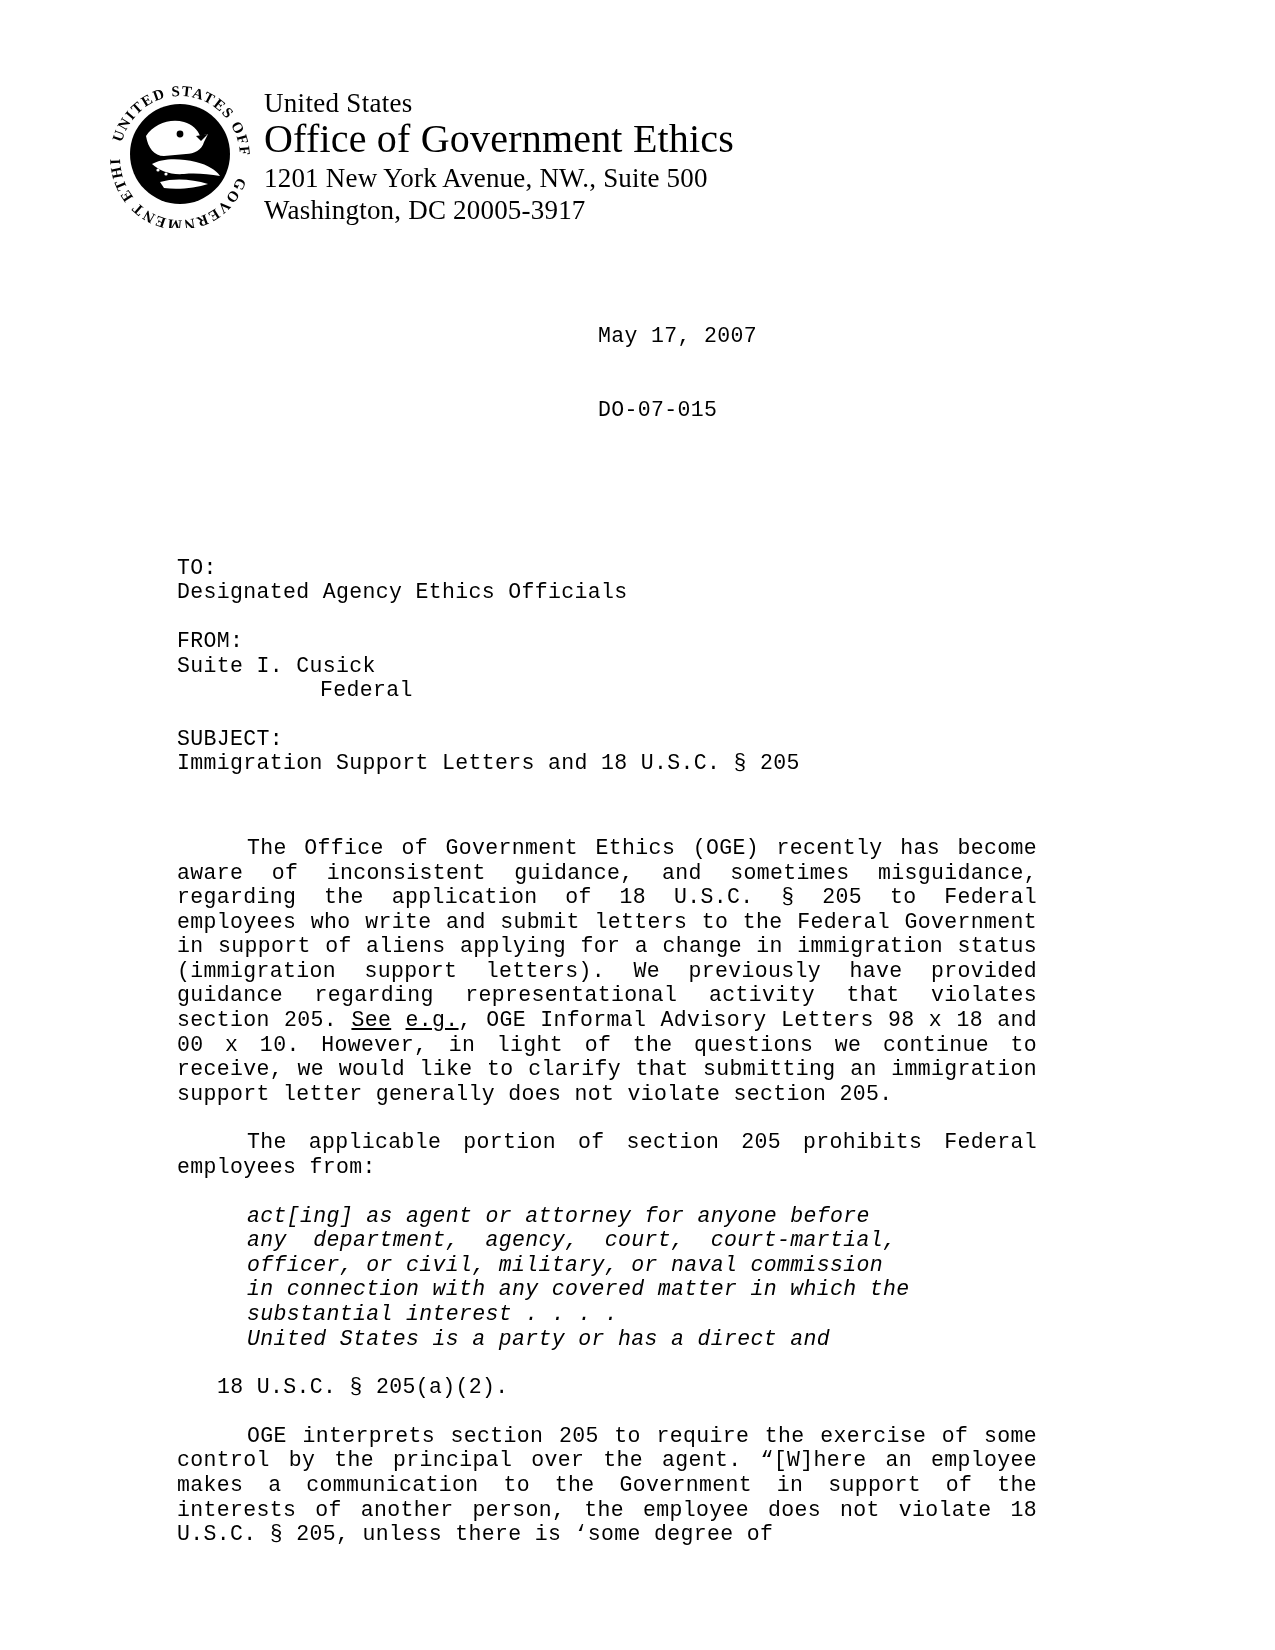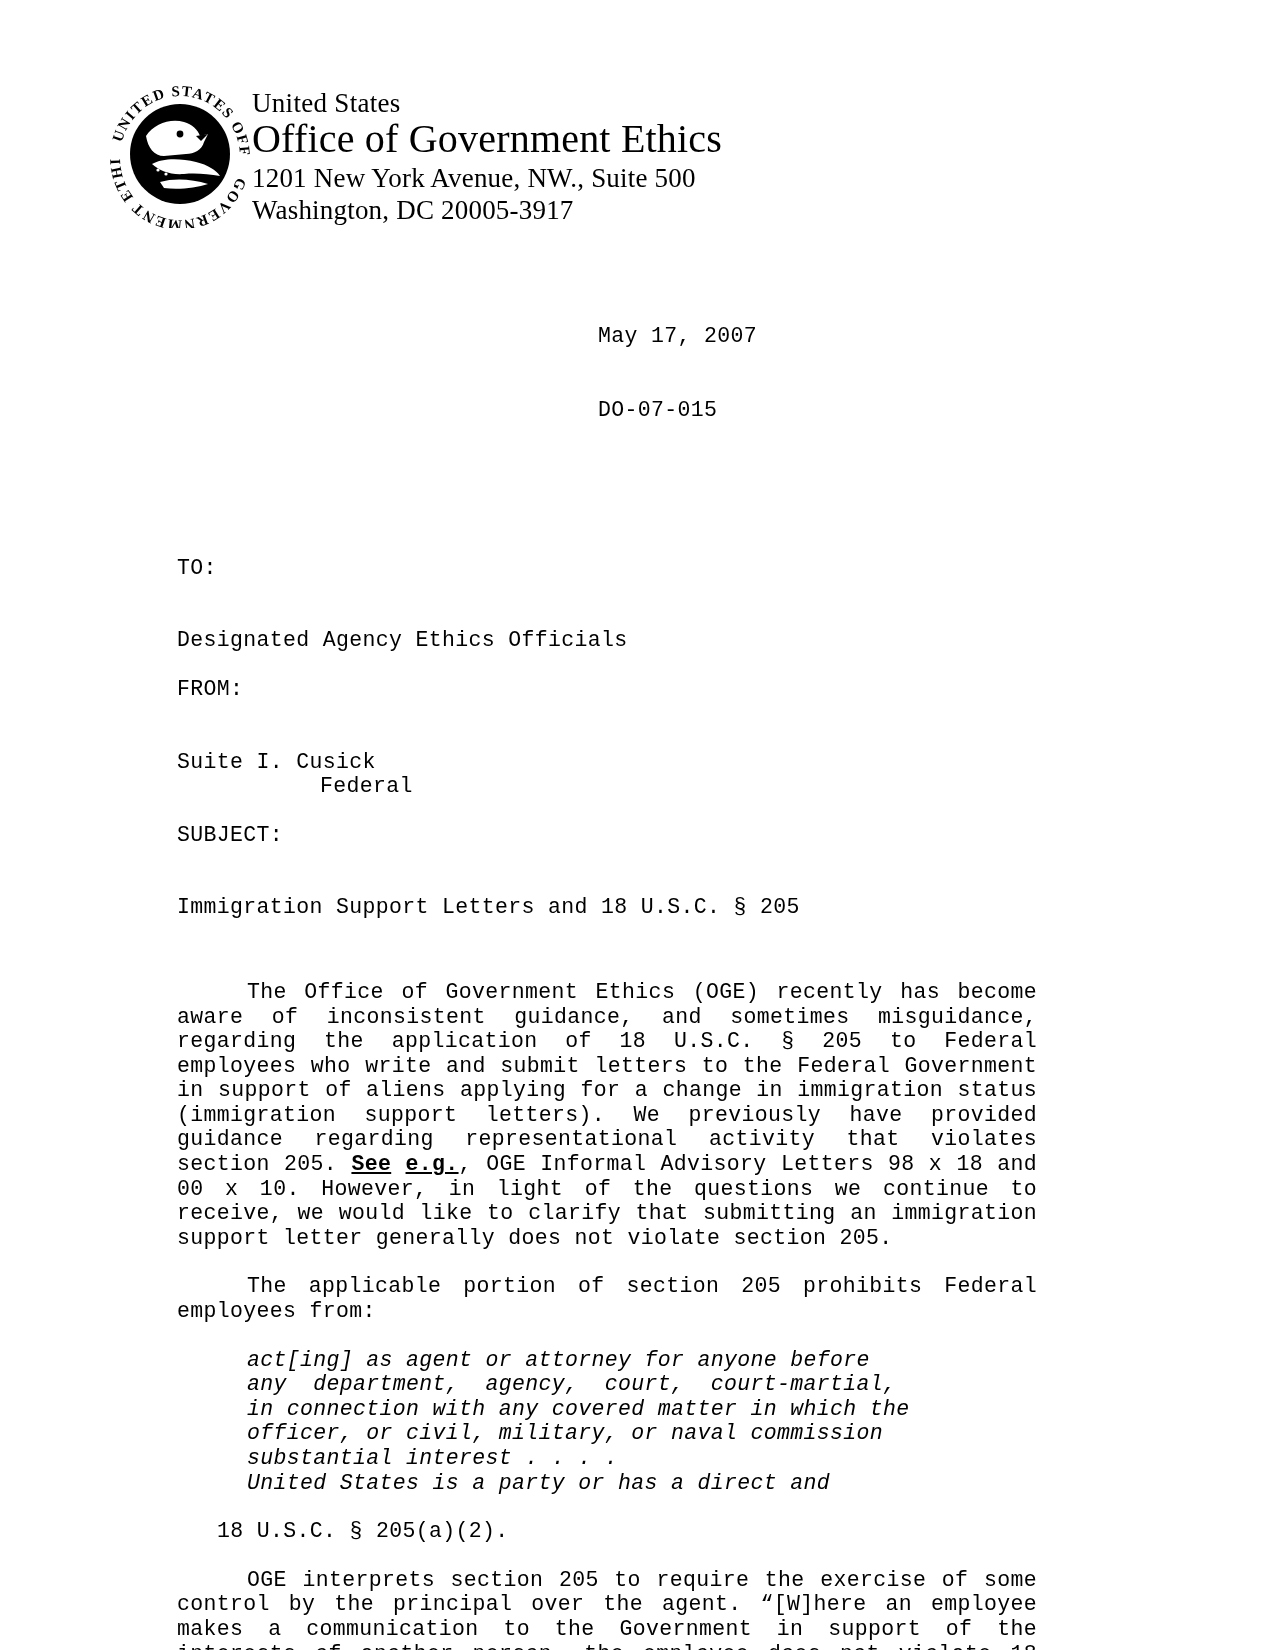--- a/index.html
+++ b/index.html
@@ -29,20 +29,21 @@
   }
   .seal {
     position: relative;
     width: 148px;
     height: 150px;
     flex: 0 0 auto;
   }
   .seal svg { display: block; }
 
   .agency-text {
+    margin-left: 12px;
     font-family: "Liberation Serif", "DejaVu Serif", serif;
     color: #000;
     padding-top: 10px;
   }
   .agency-line1 {
     font-size: 27px;
     line-height: 30px;
     letter-spacing: 0.3px;
   }
   .agency-line2 {
@@ -88,41 +89,41 @@
   .memo-row {
     display: flex;
     white-space: pre;
     flex-direction: column;
   }
   .memo-label {
     width: 143px;
     flex: 0 0 auto;
     white-space: pre;
   }
-  .memo-value { white-space: pre; margin-top: 48px; }
+  .memo-value { white-space: pre; }
   .memo-value2 { margin-left: 143px; white-space: pre; }
 
   p.para {
     margin: 0;
     text-align: justify;
     text-justify: inter-word;
     text-indent: 70px;
     word-spacing: 0px;
   }
 
   .blockquote {
     margin: 0 0 0 70px;
     width: 720px;
     text-align: left;
   }
   .blockquote div { white-space: pre; font-style: italic; }
 
   .cite { white-space: pre; margin-left: 40px; }
 
-  u.cited { text-decoration: underline; font-weight: bold; }
+  u.cited { text-decoration: underline; }
 </style>
 </head>
 <body>
 
 <div class="page">
 
   <div class="letterhead">
 
     <div class="seal">
       <svg width="148" height="150" viewBox="0 0 148 150" aria-hidden="true">
@@ -201,22 +202,22 @@
 
     <div class="spacer-md"></div>
 
     <p class="para">The applicable portion of section 205 prohibits Federal employees from:</p>
 
     <div class="spacer-md"></div>
 
     <div class="blockquote">
       <div>act[ing] as agent or attorney for anyone before</div>
       <div>any  department,  agency,  court,  court-martial,</div>
+      <div>officer, or civil, military, or naval commission</div>
       <div>in connection with any covered matter in which the</div>
-      <div>officer, or civil, military, or naval commission</div>
       <div>substantial interest . . . .</div>
       <div>United States is a party or has a direct and</div>
     </div>
 
     <div class="spacer-md"></div>
 
     <div class="cite">18 U.S.C. § 205(a)(2).</div>
 
     <div class="spacer-md"></div>
 

